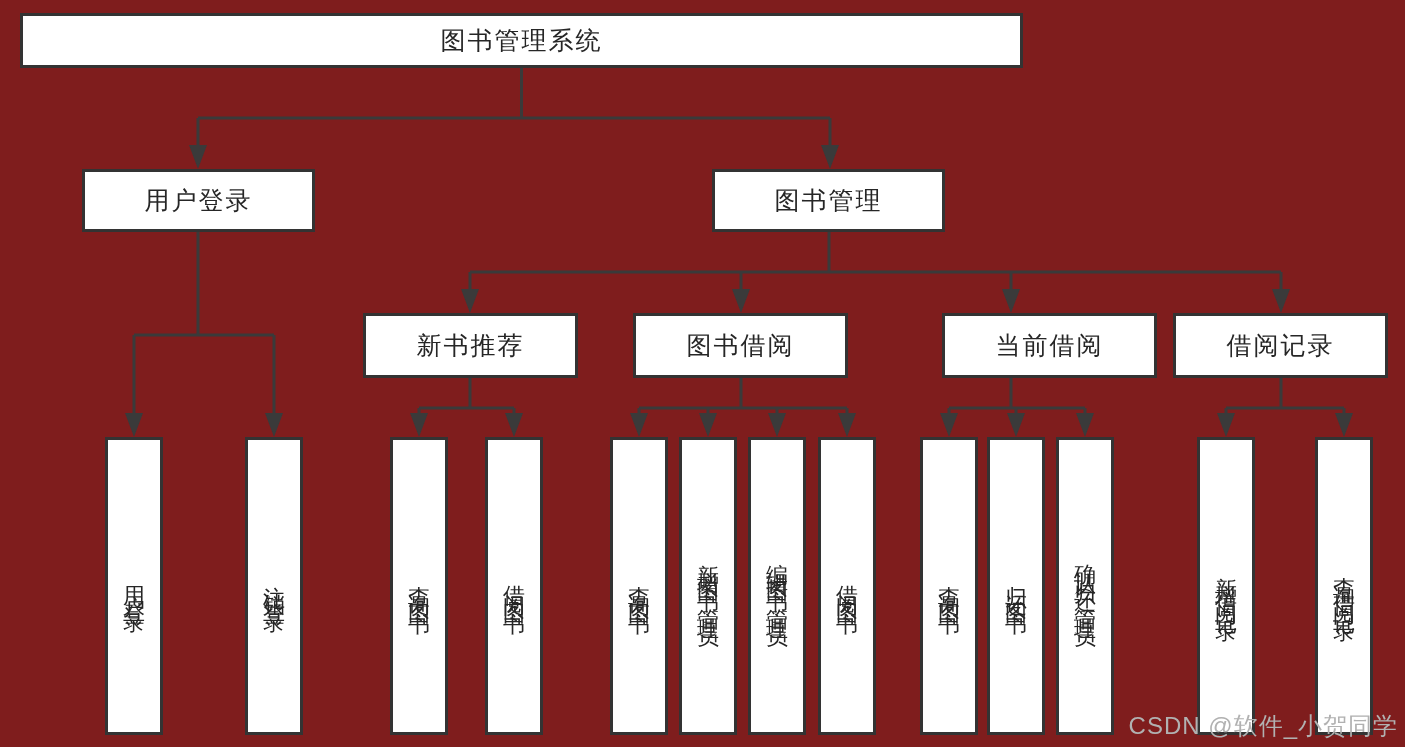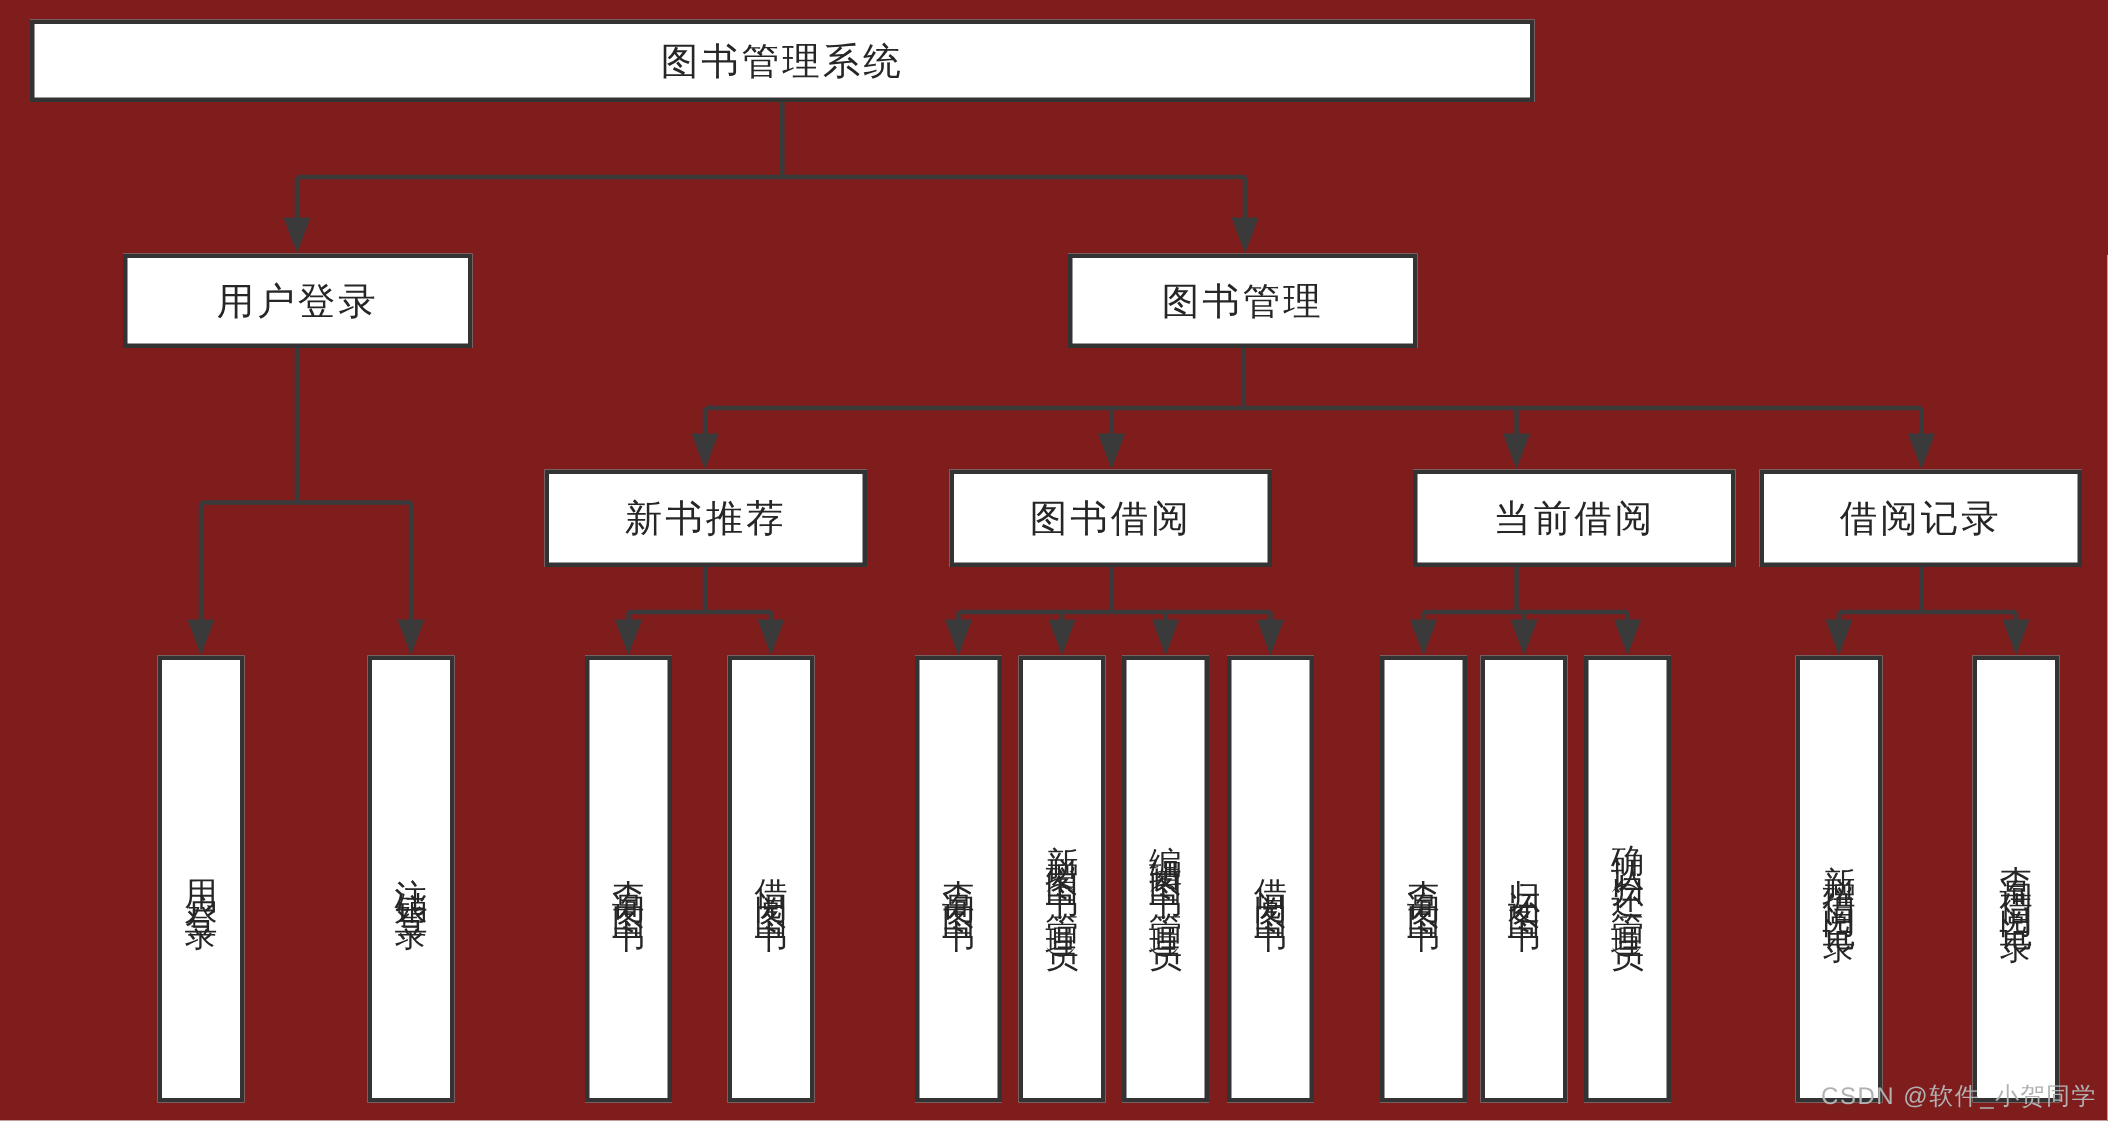--- a/index.html
+++ b/index.html
@@ -62,21 +62,21 @@
     font-size: 22px;
     line-height: 1;
     letter-spacing: 9px;
     color: #262626;
     white-space: nowrap;
   }
   .watermark {
     position: absolute;
     right: 7px;
     bottom: 5px;
-    font-size: 16px;
+    font-size: 24px;
     color: #b1b1b1;
     letter-spacing: 1px;
     white-space: nowrap;
   }
 </style>
 </head>
 <body>
 
 <div class="stage">
 

